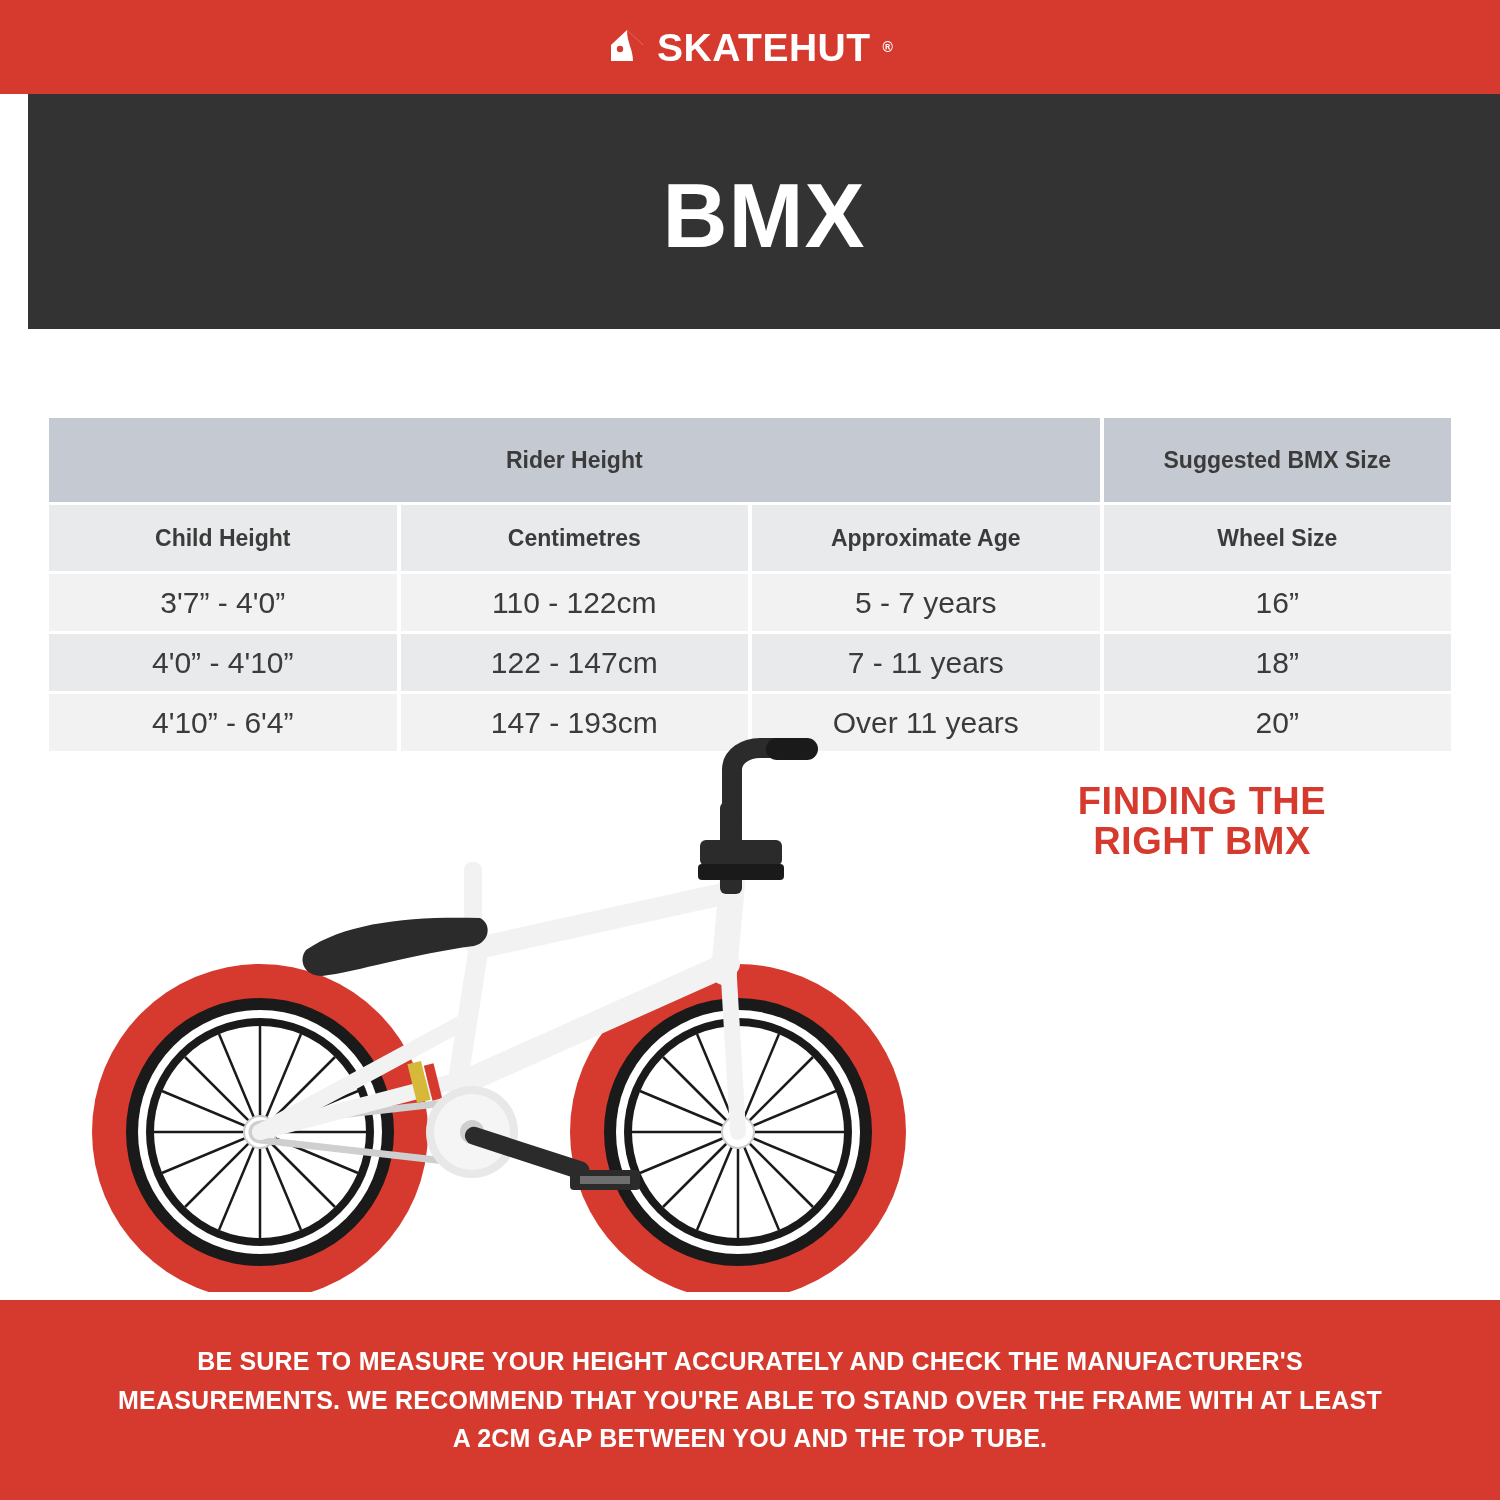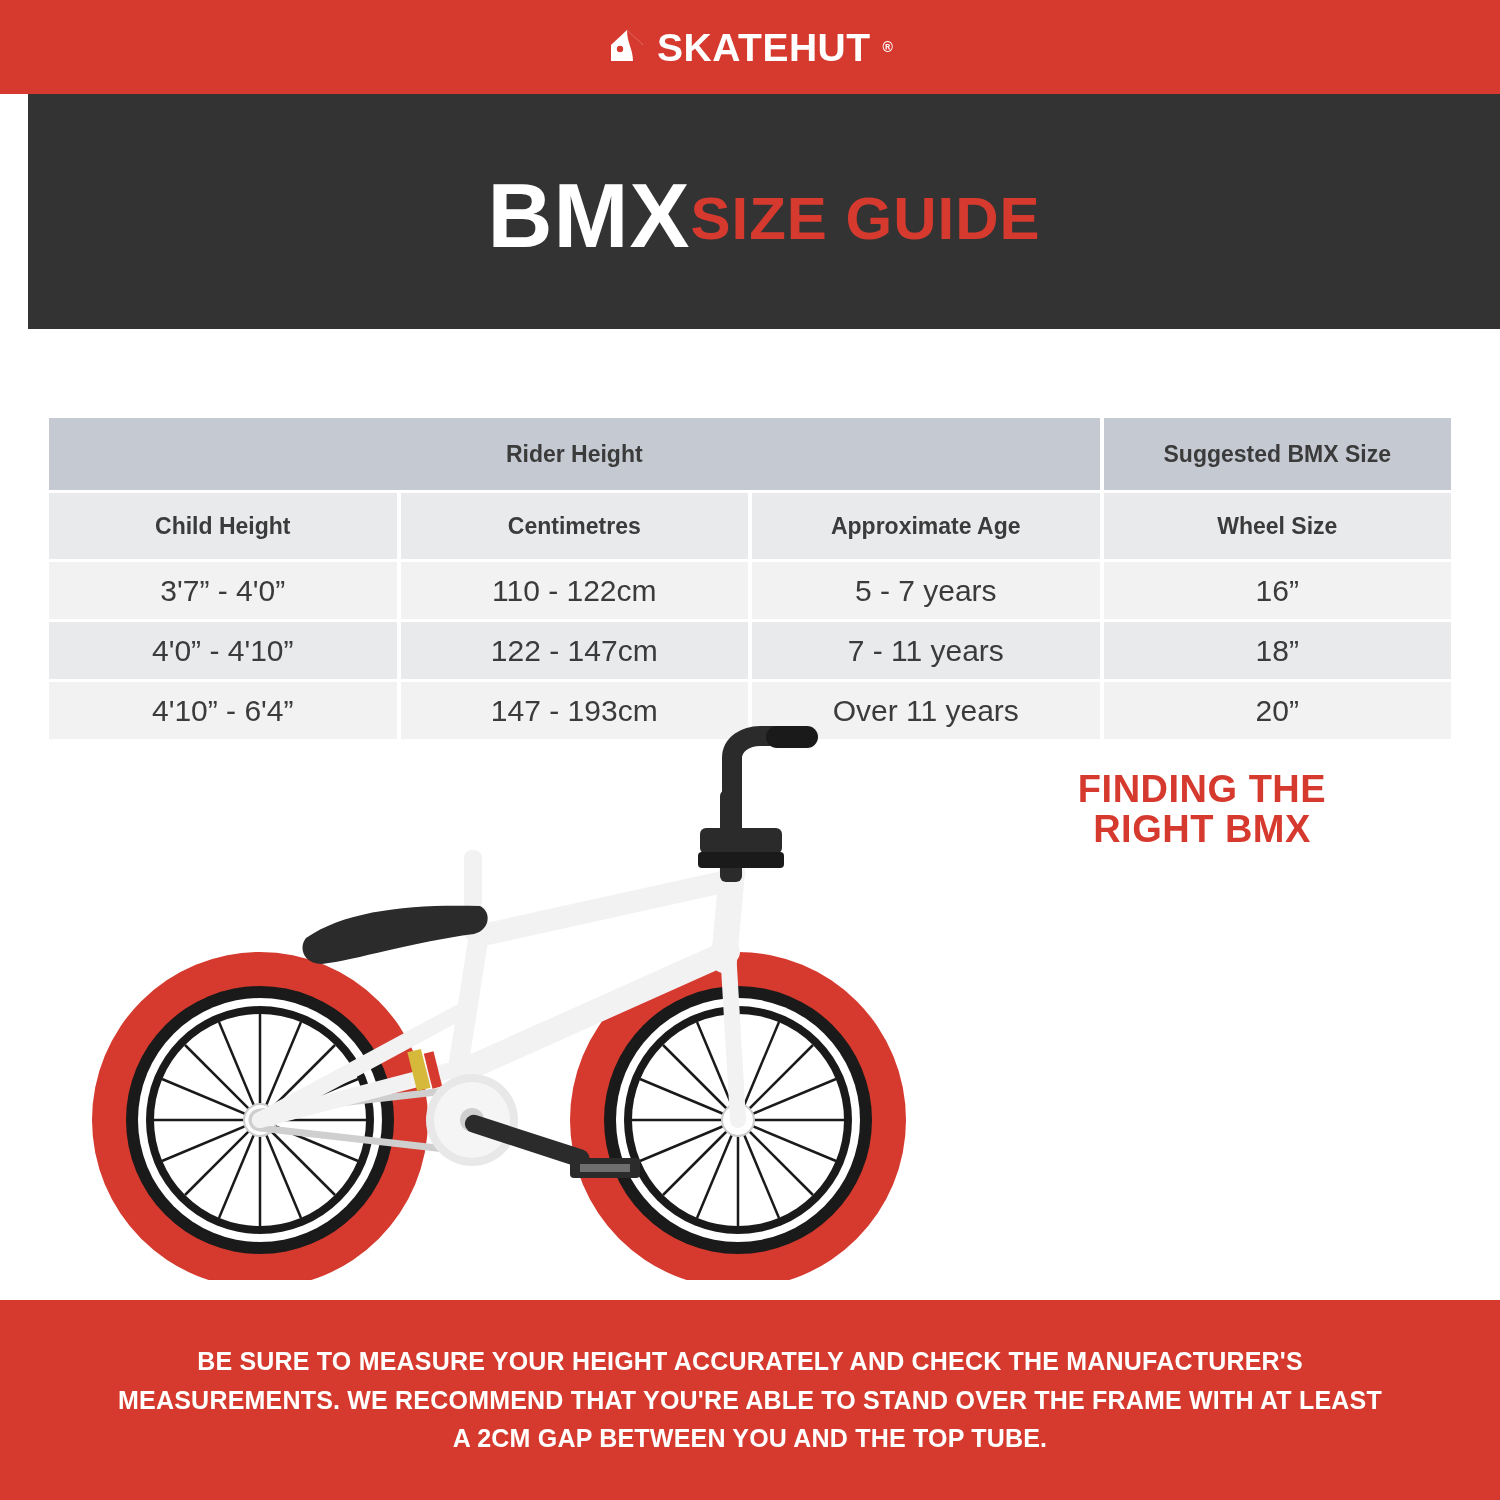--- a/index.html
+++ b/index.html
@@ -79,21 +79,21 @@
     table-layout: fixed;
   }
   table.size-table th, table.size-table td {
     text-align: center;
     color: #3b3b3b;
   }
   .group-head {
     background: #c5cad2;
     font-size: 23px;
     font-weight: bold;
-    height: 72px;
+    height: 84px;
     color: #333333;
   }
   .sub-head {
     background: #e9eaec;
     font-size: 23px;
     font-weight: bold;
     height: 66px;
     color: #333333;
   }
   td.cell {
@@ -170,21 +170,20 @@
         <circle cx="13" cy="24" r="3.2" fill="#d63a2e"></circle>
       </svg>
     </span>
     <span class="logo-text">SKATEHUT</span>
     <span class="logo-reg">®</span>
   </div>
 </div>
 
 <div class="titleblock">
   <div class="title-main">BMX</div>
-  <div class="title-sub">SIZE GUIDE</div>
 </div>
 
 <div class="table-wrap">
   <table class="size-table">
     <thead>
       <tr>
         <th class="group-head" colspan="3">Rider Height</th>
         <th class="group-head">Suggested BMX Size</th>
       </tr>
       <tr>

